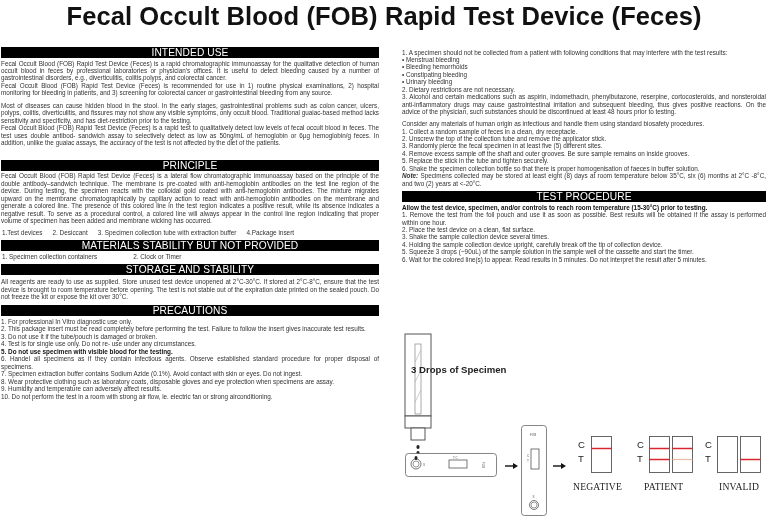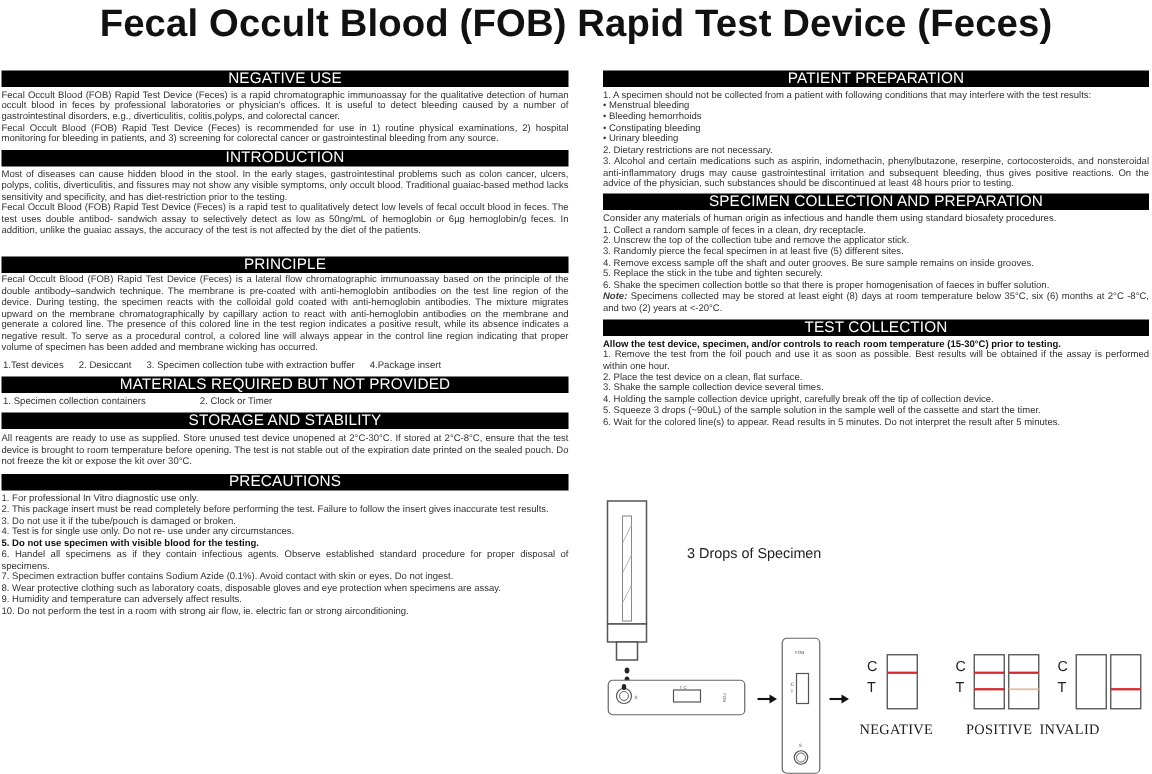--- a/index.html
+++ b/index.html
@@ -8,61 +8,60 @@
   .col { position:absolute; }
   .col-left { left:1px; top:47px; width:378px; }
   .col-right { left:402px; top:47px; width:364px; }
   .bar { background:#000; color:#fff; text-align:center; font-size:10.2px; line-height:11px; height:11px; letter-spacing:0.1px; }
   .txt { font-size:6.35px; line-height:7.45px; text-align:justify; color:#333; padding:1.5px 0 1.5px 0; }
   .txt p { margin:0; }
   .txt .b { font-weight:bold; color:#111; }
   .txt .bi { font-weight:bold; font-style:italic; }
   .row { display:flex; gap:10px; font-size:6.4px; line-height:8px; padding:2px 0 3px 1px; color:#333; }
   .row.wide { gap:36px; }
-  .drops-label { position:absolute; left:458px; top:364px; font-size:9.6px; color:#222; }
+  .drops-label { position:absolute; left:411px; top:364px; font-size:9.6px; color:#222;font-weight:bold; }
   .res-label { position:absolute; top:481px; font-size:9.6px; color:#222; letter-spacing:0.2px;font-family:Liberation Serif, serif; }
   .ct { position:absolute; font-size:9.6px; color:#222; line-height:10px; }
   svg { position:absolute; overflow:visible; }
 </style>
 </head>
 <body>
 
 <div class="title">Fecal Occult Blood (FOB) Rapid Test Device (Feces)</div>
 
 <div class="col col-left">
   <div>
-    <div class="bar">NEGATIVE USE</div>
+    <div class="bar">INTENDED USE</div>
     <div class="txt">
       <p>Fecal Occult Blood (FOB) Rapid Test Device (Feces) is a rapid chromatographic immunoassay for the qualitative detection of human occult blood in feces by professional laboratories or physician's offices. It is useful to detect bleeding caused by a number of gastrointestinal disorders, e.g., diverticulitis, colitis,polyps, and colorectal cancer.</p>
       <p>Fecal Occult Blood (FOB) Rapid Test Device (Feces) is recommended for use in 1) routine physical examinations, 2) hospital monitoring for bleeding in patients, and 3) screening for colorectal cancer or gastrointestinal bleeding from any source.</p>
     </div>
   </div>
   <div style="margin-top:2px">
-    <div class="bar">INTRODUCTION</div>
     <div class="txt">
       <p>Most of diseases can cause hidden blood in the stool. In the early stages, gastrointestinal problems such as colon cancer, ulcers, polyps, colitis, diverticulitis, and fissures may not show any visible symptoms, only occult blood. Traditional guaiac-based method lacks sensitivity and specificity, and has diet-restriction prior to the testing.</p>
       <p>Fecal Occult Blood (FOB) Rapid Test Device (Feces) is a rapid test to qualitatively detect low levels of fecal occult blood in feces. The test uses double antibod- sandwich assay to selectively detect as low as 50ng/mL of hemoglobin or 6µg hemoglobin/g feces. In addition, unlike the guaiac assays, the accuracy of the test is not affected by the diet of the patients.</p>
     </div>
   </div>
   <div style="margin-top:12px">
     <div class="bar">PRINCIPLE</div>
     <div class="txt">
       <p>Fecal Occult Blood (FOB) Rapid Test Device (Feces) is a lateral flow chromatographic immunoassay based on the principle of the double antibody–sandwich technique. The membrane is pre-coated with anti-hemoglobin antibodies on the test line region of the device. During testing, the specimen reacts with the colloidal gold coated with anti-hemoglobin antibodies. The mixture migrates upward on the membrane chromatographically by capillary action to react with anti-hemoglobin antibodies on the membrane and generate a colored line. The presence of this colored line in the test region indicates a positive result, while its absence indicates a negative result. To serve as a procedural control, a colored line will always appear in the control line region indicating that proper volume of specimen has been added and membrane wicking has occurred.</p>
     </div>
   </div>
   <div style="margin-top:1px">
     <div class="row">
       <span>1.Test devices</span>
       <span>2. Desiccant</span>
       <span>3. Specimen collection tube with extraction buffer</span>
       <span>4.Package insert</span>
     </div>
   </div>
   <div>
-    <div class="bar">MATERIALS REQUIRED BUT NOT PROVIDED</div>
+    <div class="bar">MATERIALS STABILITY BUT NOT PROVIDED</div>
     <div class="row wide">
       <span>1. Specimen collection containers</span>
       <span>2. Clock or Timer</span>
     </div>
   </div>
   <div>
     <div class="bar">STORAGE AND STABILITY</div>
     <div class="txt" style="padding-top:3px">
       <p>All reagents are ready to use as supplied. Store unused test device unopened at 2°C-30°C. If stored at 2°C-8°C, ensure that the test device is brought to room temperature before opening. The test is not stable out of the expiration date printed on the sealed pouch. Do not freeze the kit or expose the kit over 30°C.</p>
     </div>
@@ -79,46 +78,44 @@
       <p>7. Specimen extraction buffer contains Sodium Azide (0.1%). Avoid contact with skin or eyes. Do not ingest.</p>
       <p>8. Wear protective clothing such as laboratory coats, disposable gloves and eye protection when specimens are assay.</p>
       <p>9. Humidity and temperature can adversely affect results.</p>
       <p>10. Do not perform the test in a room with strong air flow, ie. electric fan or strong airconditioning.</p>
     </div>
   </div>
 </div>
 
 <div class="col col-right">
   <div>
-    <div class="bar">PATIENT PREPARATION</div>
     <div class="txt">
       <p>1. A specimen should not be collected from a patient with following conditions that may interfere with the test results:</p>
       <p>• Menstrual bleeding</p>
       <p>• Bleeding hemorrhoids</p>
       <p>• Constipating bleeding</p>
       <p>• Urinary bleeding</p>
       <p>2. Dietary restrictions are not necessary.</p>
       <p>3. Alcohol and certain medications such as aspirin, indomethacin, phenylbutazone, reserpine, cortocosteroids, and nonsteroidal anti-inflammatory drugs may cause gastrointestinal irritation and subsequent bleeding, thus gives positive reactions. On the advice of the physician, such substances should be discontinued at least 48 hours prior to testing.</p>
     </div>
   </div>
   <div style="margin-top:1px">
-    <div class="bar">SPECIMEN COLLECTION AND PREPARATION</div>
     <div class="txt" style="padding-top:2px">
       <p>Consider any materials of human origin as infectious and handle them using standard biosafety procedures.</p>
       <p>1. Collect a random sample of feces in a clean, dry receptacle.</p>
       <p>2. Unscrew the top of the collection tube and remove the applicator stick.</p>
       <p>3. Randomly pierce the fecal specimen in at least five (5) different sites.</p>
       <p>4. Remove excess sample off the shaft and outer grooves. Be sure sample remains on inside grooves.</p>
       <p>5. Replace the stick in the tube and tighten securely.</p>
       <p>6. Shake the specimen collection bottle so that there is proper homogenisation of faeces in buffer solution.</p>
       <p><span class="bi">Note:</span><span> Specimens collected may be stored at least eight (8) days at room temperature below 35°C, six (6) months at 2°C -8°C, and two (2) years at &lt;-20°C.</span></p>
     </div>
   </div>
   <div style="margin-top:2px">
-    <div class="bar">TEST COLLECTION</div>
+    <div class="bar">TEST PROCEDURE</div>
     <div class="txt" style="padding-top:2px">
       <p class="b">Allow the test device, specimen, and/or controls to reach room temperature (15-30°C) prior to testing.</p>
       <p>1. Remove the test from the foil pouch and use it as soon as possible. Best results will be obtained if the assay is performed within one hour.</p>
       <p>2. Place the test device on a clean, flat surface.</p>
       <p>3. Shake the sample collection device several times.</p>
       <p>4. Holding the sample collection device upright, carefully break off the tip of collection device.</p>
       <p>5. Squeeze 3 drops (~90uL) of the sample solution in the sample well of the cassette and start the timer.</p>
       <p>6. Wait for the colored line(s) to appear. Read results in 5 minutes. Do not interpret the result after 5 minutes.</p>
     </div>
   </div>
@@ -181,22 +178,22 @@
 <div class="ct" style="left:637px;top:440px">C</div>
 <div class="ct" style="left:637px;top:454px">T</div>
 <svg style="left:649px;top:436px" width="48" height="38" viewBox="0 0 48 38">
   <rect x="0.5" y="0.5" width="20" height="36" fill="#fff" stroke="#555" stroke-width="0.9"></rect>
   <line x1="0.5" y1="12.5" x2="20.5" y2="12.5" stroke="#d9262e" stroke-width="1.5"></line>
   <line x1="0.5" y1="23.5" x2="20.5" y2="23.5" stroke="#d9262e" stroke-width="1.5"></line>
   <rect x="23.5" y="0.5" width="20" height="36" fill="#fff" stroke="#555" stroke-width="0.9"></rect>
   <line x1="23.5" y1="12.5" x2="43.5" y2="12.5" stroke="#d9262e" stroke-width="1.5"></line>
   <line x1="23.5" y1="23.5" x2="43.5" y2="23.5" stroke="#e8b9a4" stroke-width="1.2"></line>
 </svg>
-<div class="res-label" style="left:644px">POSITIVE</div>
+<div class="res-label" style="left:644px">PATIENT</div>
 
 <div class="ct" style="left:705px;top:440px">C</div>
 <div class="ct" style="left:705px;top:454px">T</div>
 <svg style="left:717px;top:436px" width="48" height="38" viewBox="0 0 48 38">
   <rect x="0.5" y="0.5" width="20" height="36" fill="#fff" stroke="#555" stroke-width="0.9"></rect>
   <rect x="23.5" y="0.5" width="20" height="36" fill="#fff" stroke="#555" stroke-width="0.9"></rect>
   <line x1="23.5" y1="23.5" x2="43.5" y2="23.5" stroke="#d9262e" stroke-width="1.5"></line>
 </svg>
-<div class="res-label" style="left:693px">INVALID</div>
+<div class="res-label" style="left:719px">INVALID</div>
 
 </body></html>

